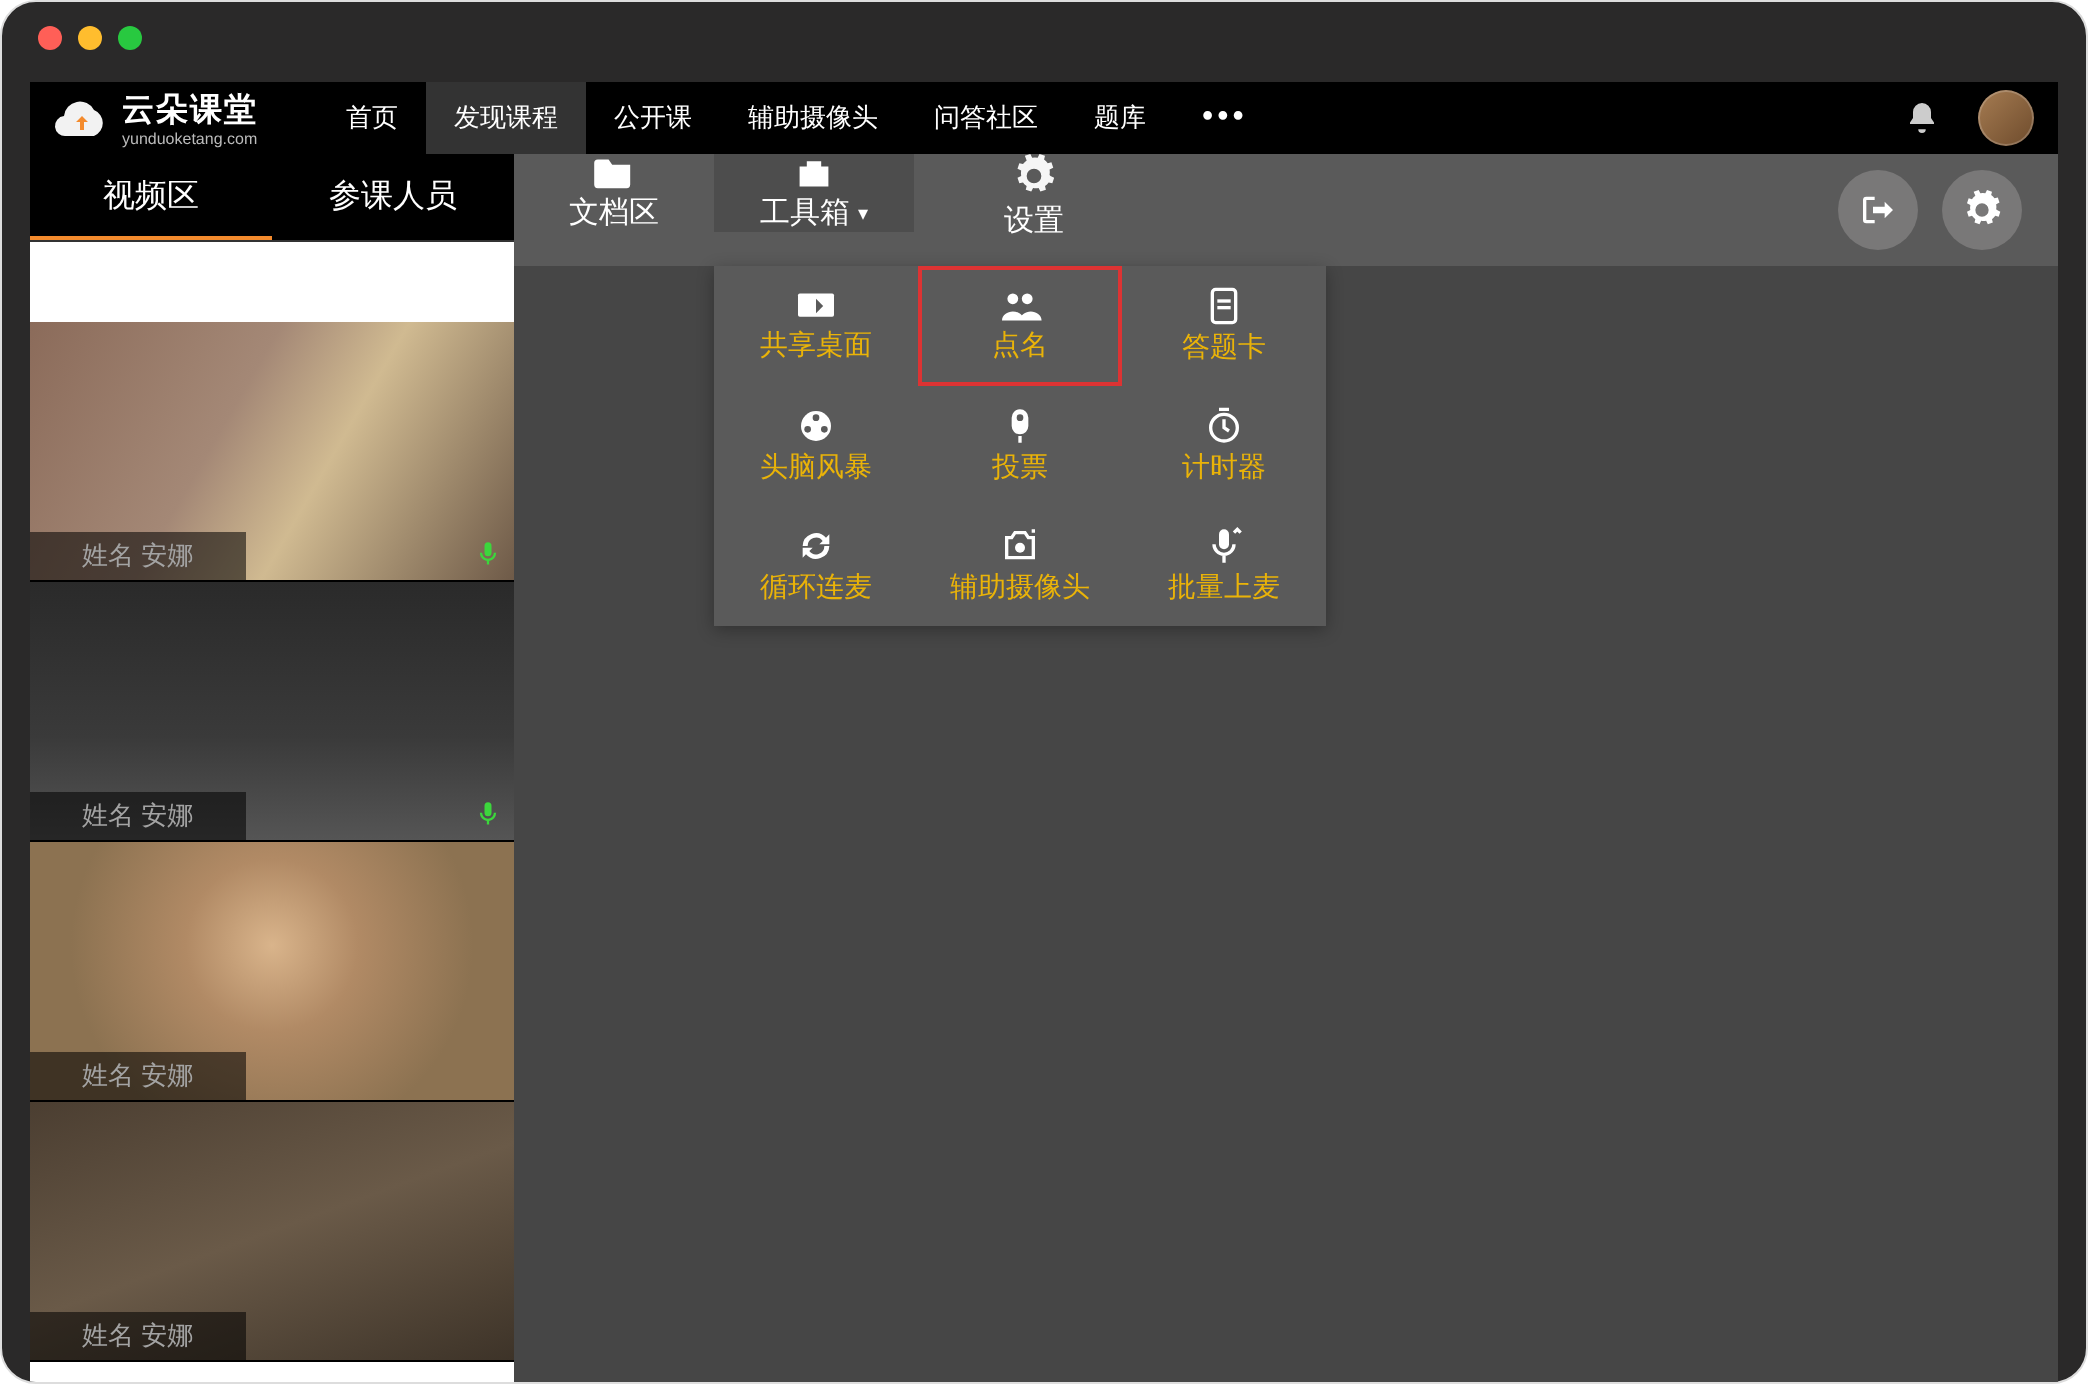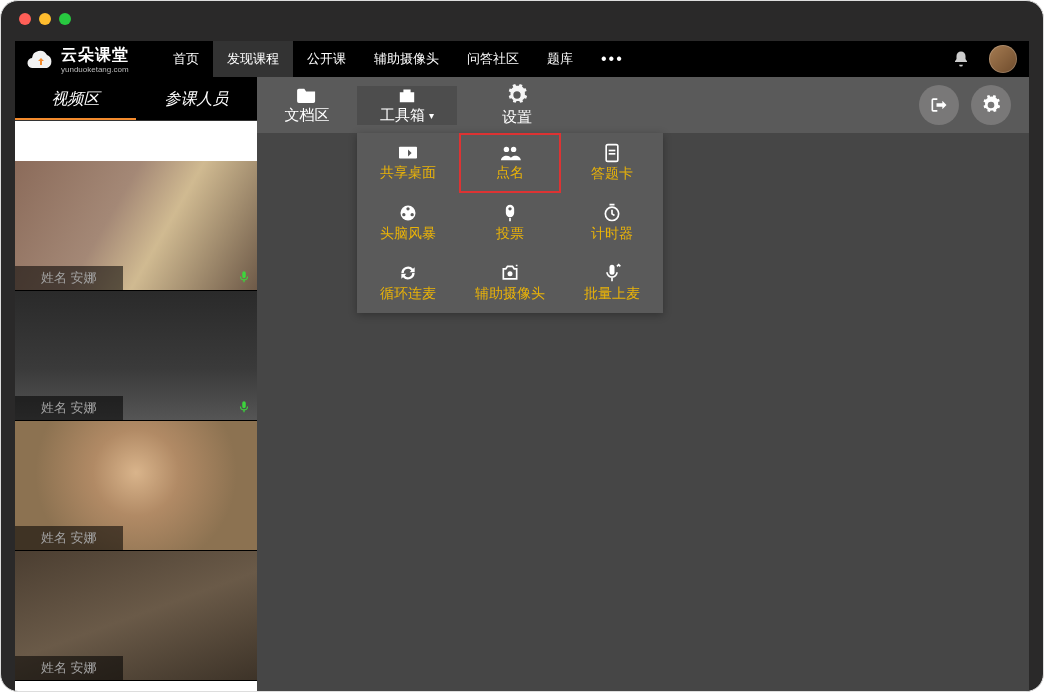--- a/index.html
+++ b/index.html
@@ -39,21 +39,21 @@
   .bell, .avatar { width: 28px; height: 28px; margin-left: 14px; display:flex; align-items:center; justify-content:center; cursor:pointer; }
   .avatar { border-radius: 50%; background: linear-gradient(135deg,#a67c52,#6e4b2c); overflow:hidden; position:relative; }
   .avatar::after{content:"";position:absolute;inset:0;border-radius:50%;box-shadow:inset 0 0 0 1px rgba(255,255,255,.2);}
   .more-dots { padding:0 14px; cursor:pointer; color:#fff; letter-spacing:2px; }
 
   
   .body { flex:1; display:flex; background:#464646; }
 
   
   .leftcol { width: 242px; background:#000; display:flex; flex-direction:column; }
-  .lefttabs { display:flex; height:44px; border-bottom:1px solid #333;font-style:italic; }
+  .lefttabs { display:flex; height:44px; border-bottom:1px solid #333; }
   .lefttab { flex:1; text-align:center; line-height:44px; font-size:16px; cursor:pointer; }
   .lefttab.active { background:#000; border-bottom:2px solid #f48b2d; }
   .videolist { flex:1; overflow:hidden; }
   .vitem { height:130px; background:#4a4a4a; position:relative; border-bottom:1px solid #000; }
   .vitem .thumb { position:absolute; inset:0; }
   .vitem .label {
     position:absolute; left:0; bottom:0; padding:3px 26px; font-size:13px;
     background:rgba(0,0,0,.55); color:#a3a3a3;
   }
   .vitem .mic {
@@ -63,21 +63,21 @@
   .thumb.a{background:linear-gradient(120deg,#8b6b5a 0%,#a48876 40%,#d0ba91 60%,#6e5a48 100%);}
   .thumb.b{background:linear-gradient(180deg,#2a2a2a 0%,#3a3a3a 60%,#555 100%);}
   .thumb.c{background:radial-gradient(circle at 50% 40%,#d9b48b 0%,#b18a65 30%,#8c7251 70%);}
   .thumb.d{background:linear-gradient(160deg,#4b3e31 0%,#6a5a48 50%,#3d3328 100%);}
   .thumb.e{background:#fff;}
   .leftcol .blankrow{height:40px;background:#fff;}
 
   
   .main { flex:1; display:flex; flex-direction:column; position:relative; background:#464646; }
 
-  .tabbar { height:56px; background:#5a5a5a; display:flex; align-items:center; padding-right:12px; }
+  .tabbar { height:56px; background:#5a5a5a; display:flex; align-items:flex-start; padding-right:12px; }
   .tabitem {
     width:100px; display:flex; flex-direction:column; align-items:center; justify-content:center;
     gap:2px; font-size:15px; cursor:pointer; color:#fff; position:relative;
   }
   .tabitem.sel{background:#4d4d4d;}
   .tabitem .caret { margin-left:4px; font-size:10px; }
   .tabitem .label-row{display:flex;align-items:center;}
   .tabspacer{flex:1;}
   .tabbtn {
     width:40px;height:40px;border-radius:50%;background:#797878;margin:8px 6px;

